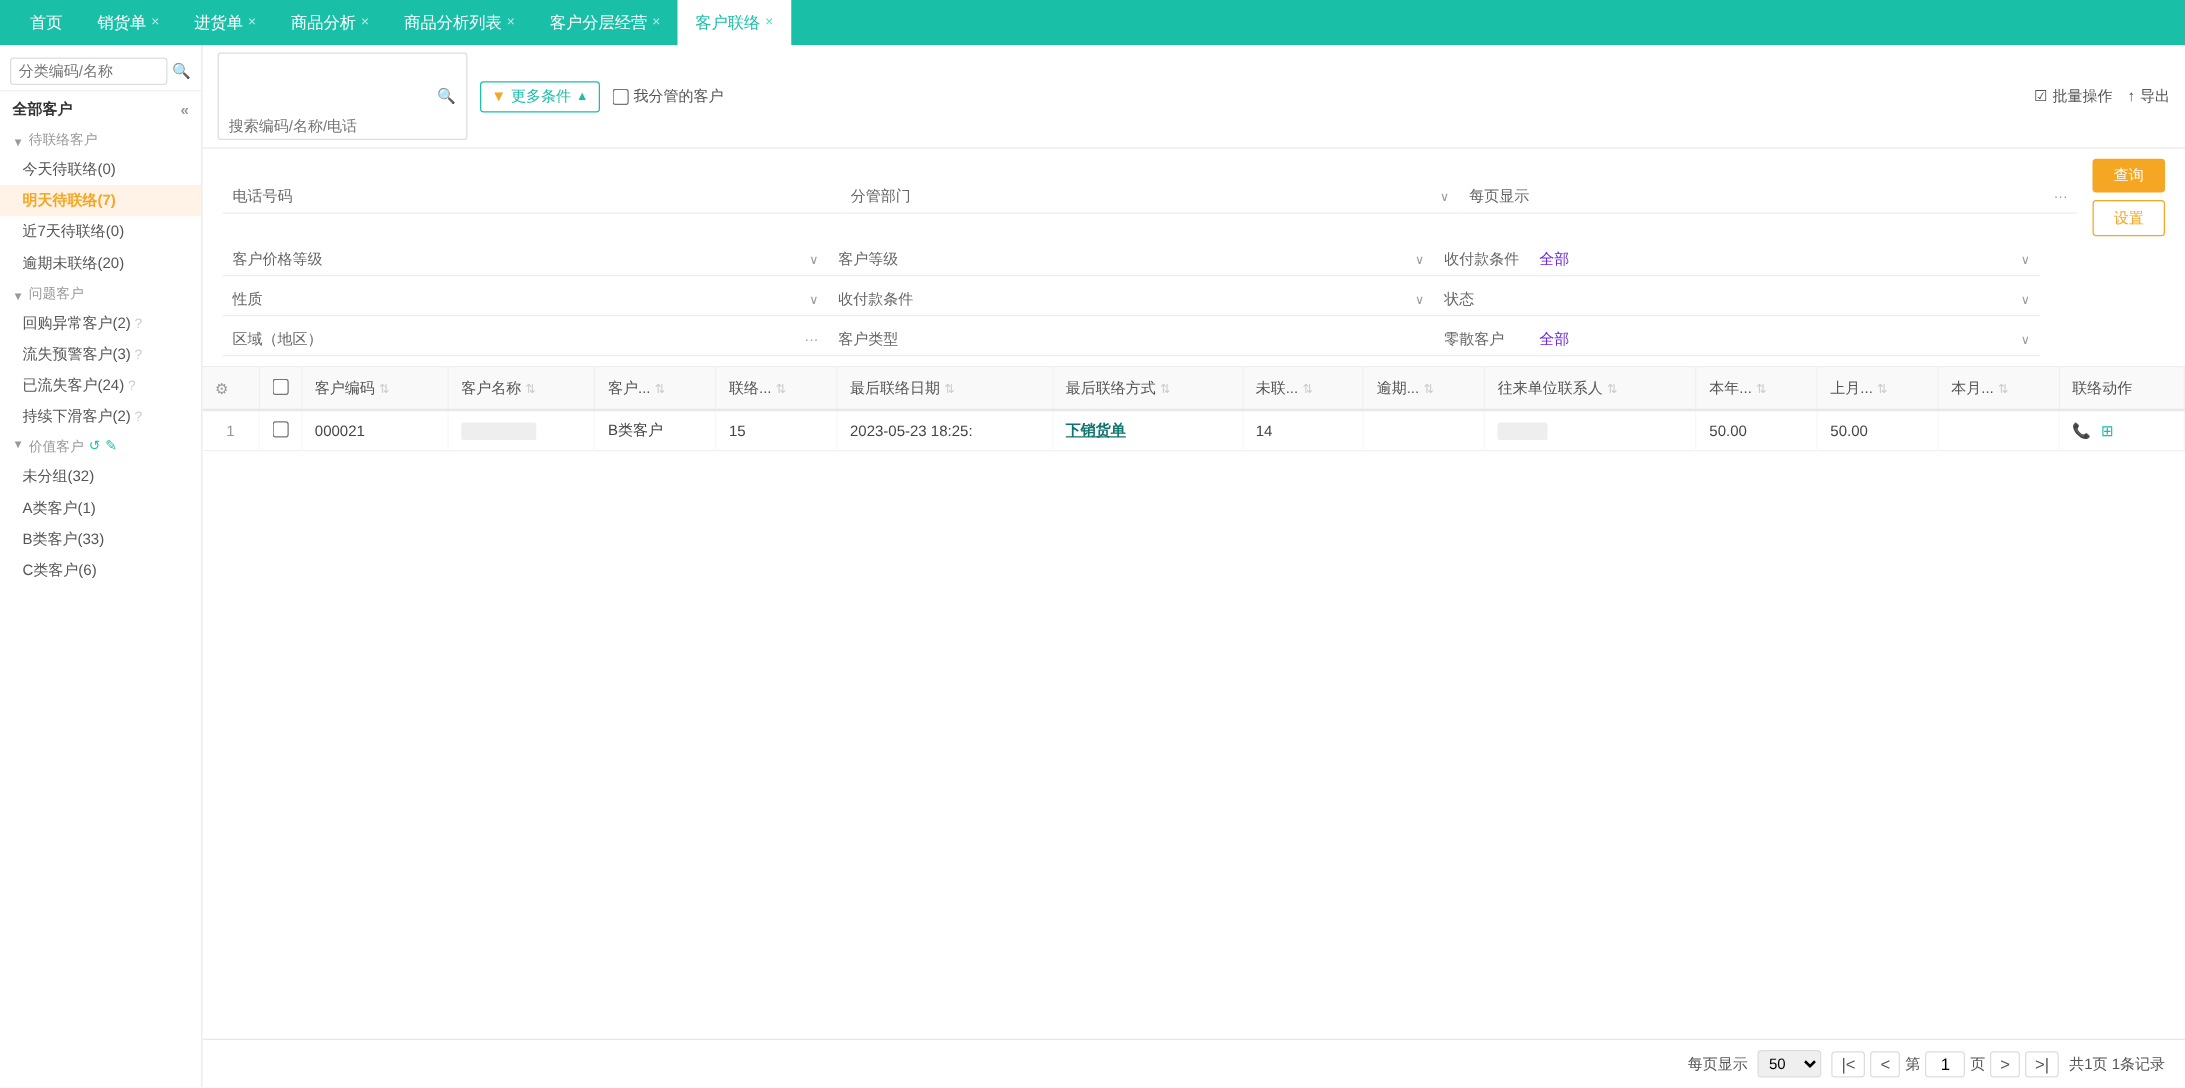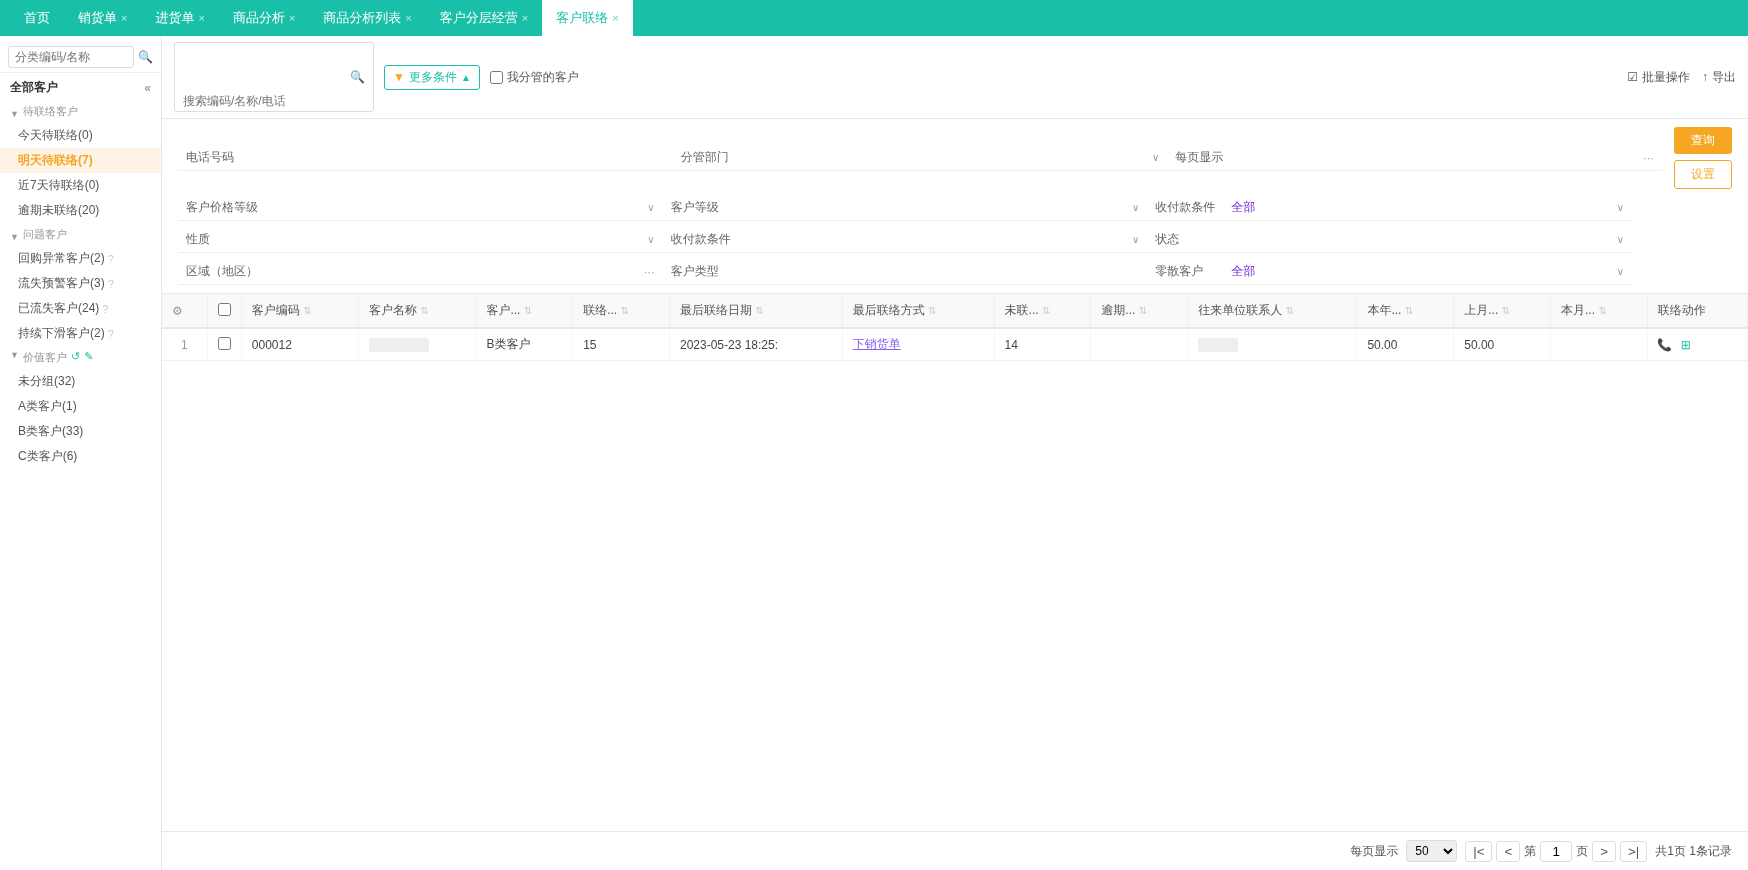--- a/index.html
+++ b/index.html
@@ -279,21 +279,21 @@
     thead th .sort-icon { color: #ccc; font-size: 10px; }
     tbody tr {
       border-bottom: 1px solid #f0f0f0;
     }
     tbody td {
       padding: 7px 10px;
       color: #444;
       white-space: nowrap;
       border-right: 1px solid #f7f7f7;
     }
-    tbody td.link { color: #8b5cf6; cursor: pointer; text-decoration: underline; }
+    tbody td.link { color: #0f766e; cursor: pointer; text-decoration: underline; font-weight: bold; }
     .row-num { color: #999; text-align: center; }
     .settings-icon { color: #999; cursor: pointer; }
     .action-icons { display: flex; gap: 8px; }
     .action-icon { color: #1abfa8; cursor: pointer; }
 
     
     .pagination {
       background: #fff;
       border-top: 1px solid #e8e8e8;
       padding: 8px 16px;
@@ -617,21 +617,21 @@
               <span>联络动作</span>
             </th>
           </tr>
         </thead>
         <tbody>
           <tr>
             <td class="row-num">1</td>
             <td class="checkbox-col">
               <input type="checkbox" style="">
             </td>
-            <td>000012</td>
+            <td>000021</td>
             <td>
               <span class="tag-blur"></span>
             </td>
             <td>B类客户</td>
             <td>15</td>
             <td>2023-05-23 18:25:</td>
             <td class="link">下销货单</td>
             <td>14</td>
             <td></td>
             <td>

